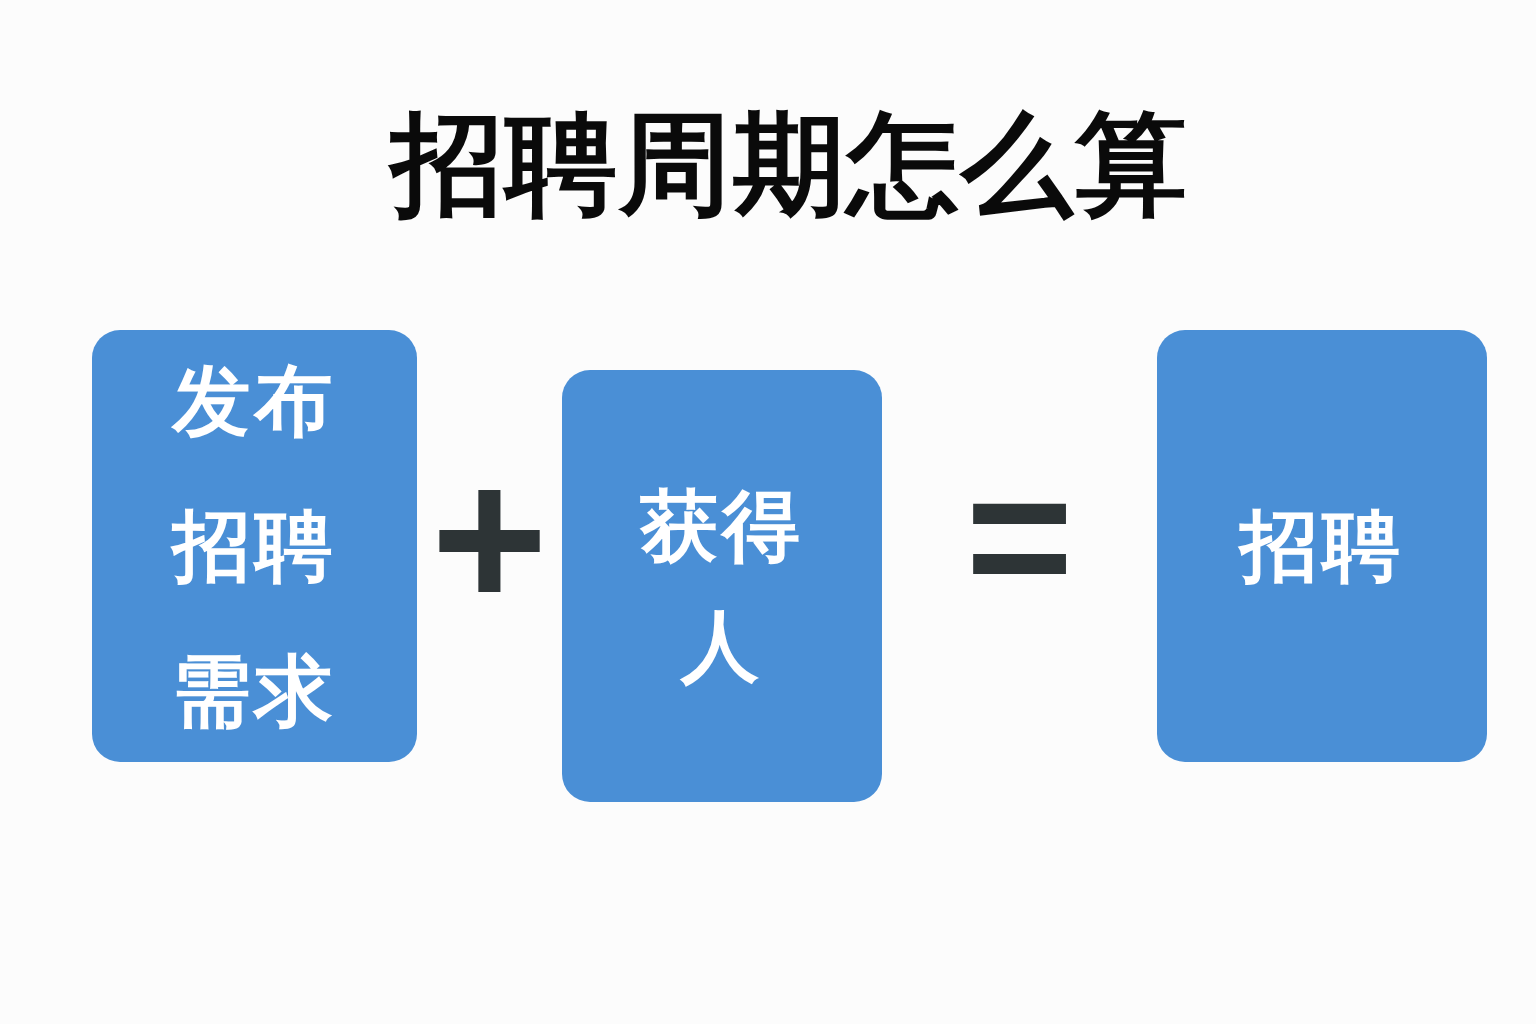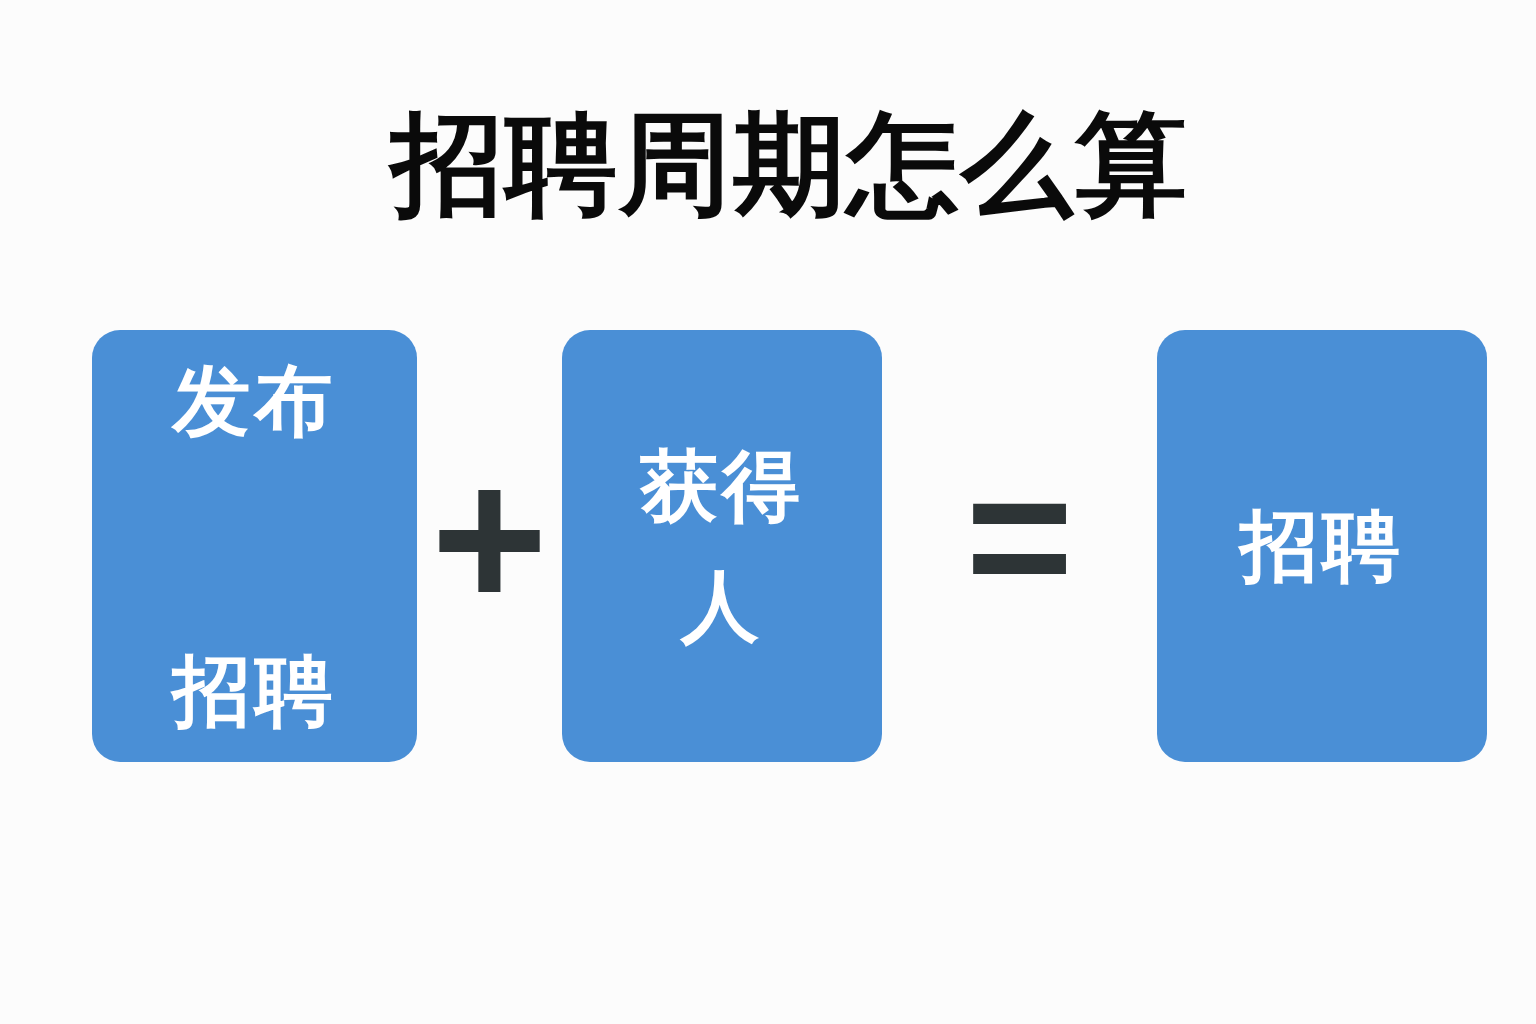--- a/index.html
+++ b/index.html
@@ -37,21 +37,21 @@
     height: 432px;
     background: var(--box-bg, #4a8fd6);
     border-radius: 28px;
     display: flex;
     flex-direction: column;
     align-items: center;
     justify-content: center;
   }
 
   .box-1 { left: 70px;   width: 325px; justify-content: space-between; }
-  .box-2 { left: 540px;  width: 320px; }
+  .box-2 { left: 540px;  width: 320px; margin-top: 40px; }
   .box-3 { left: 1135px; width: 330px; }
 
   .box-line {
     color: var(--box-text, #ffffff);
     font-weight: 700;
     font-size: 78px;
     line-height: 1.26;
     text-align: center;
     letter-spacing: 4px;
   }
@@ -80,20 +80,21 @@
 </head>
 <body>
 
 <div class="canvas">
 
   <div class="page-title">招聘周期怎么算</div>
 
   <div class="flow-box box-1">
     <div class="box-line">发布</div>
     <div class="box-line">招聘</div>
+    <div class="box-line">需求</div>
   </div>
 
   <div class="operator-slot op-plus-slot">
     <div class="operator op-plus">+</div>
   </div>
 
   <div class="flow-box box-2">
     <div class="box-line">获得</div>
     <div class="box-line">人</div>
   </div>

